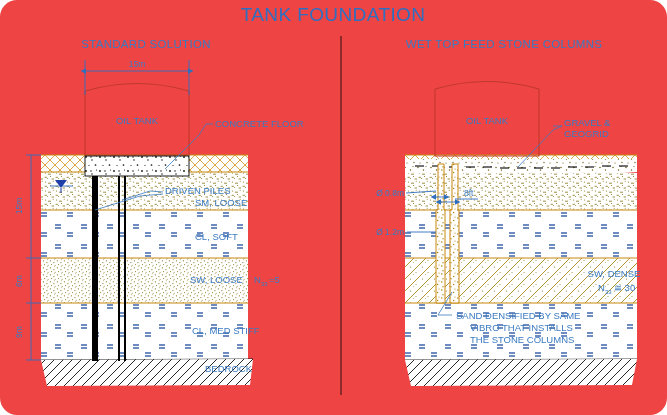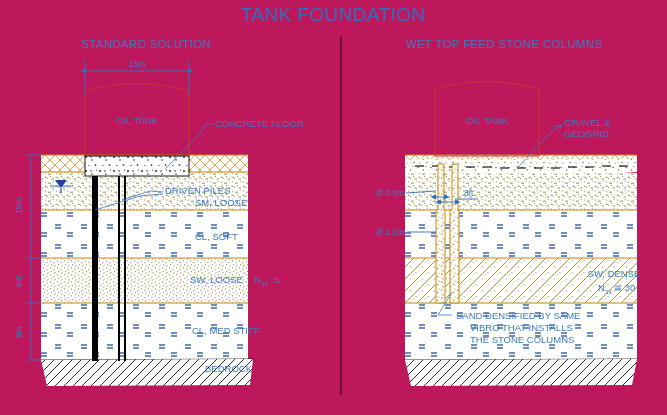--- a/index.html
+++ b/index.html
@@ -12,21 +12,22 @@
     height: 415px;
     position: relative;
     font-family: "Liberation Sans", sans-serif;
     overflow: hidden;
   }
   #stage {
     position: absolute;
     left: 0; top: 0;
     width: 667px;
     height: 415px;
-    background: #be185d;
+    background: #ef4444;
+    border-radius: 17px;
   }
   svg.diagram {
     position: absolute;
     left: 0; top: 0;
     width: 667px;
     height: 415px;
     display: block;
   }
   text {
     font-family: "Liberation Sans", sans-serif;

